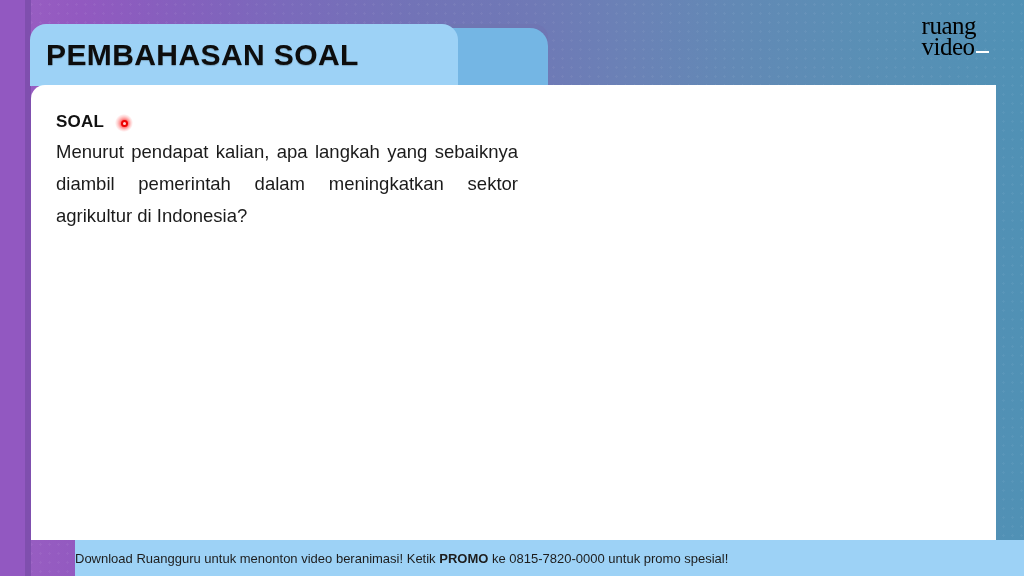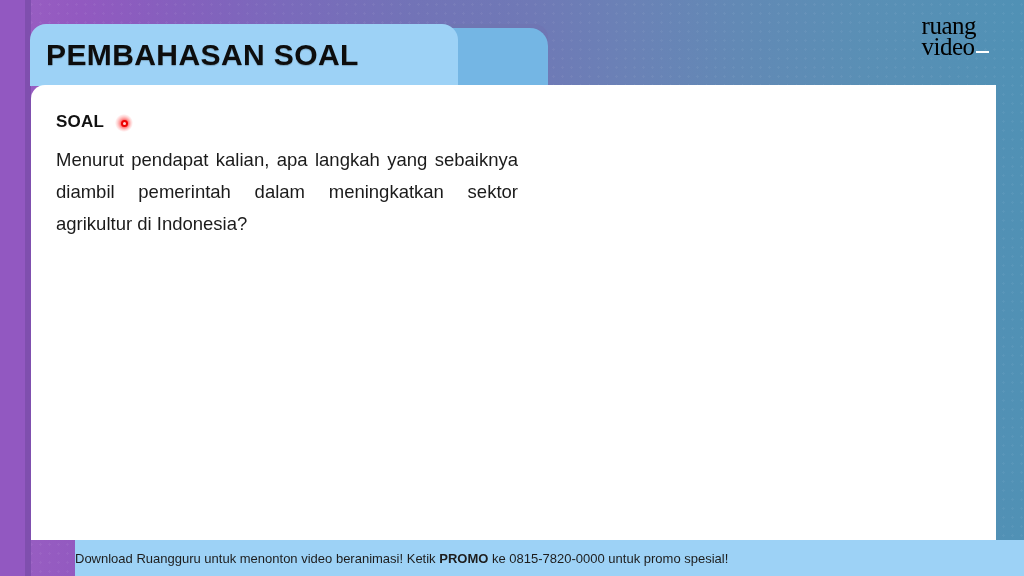--- a/index.html
+++ b/index.html
@@ -108,21 +108,21 @@
     position:relative; width:7px; height:7px; border-radius:50%;
     background:#ee0000;
     box-shadow:0 0 3px 1px rgba(255,0,0,.55);
   }
   #rec-dot .core::after{
     content:""; position:absolute; left:2px; top:2px;
     width:3px; height:3px; border-radius:50%; background:#ffd5d5;
   }
 
   #question{
-    margin-top:12px;
+    margin-top:4px;
     width:462px;
     font-size:18.5px;
     line-height:32px;
     color:#1b1b1b;
     text-align:justify;
     text-align-last:left;
   }
 
   
   #footer{

